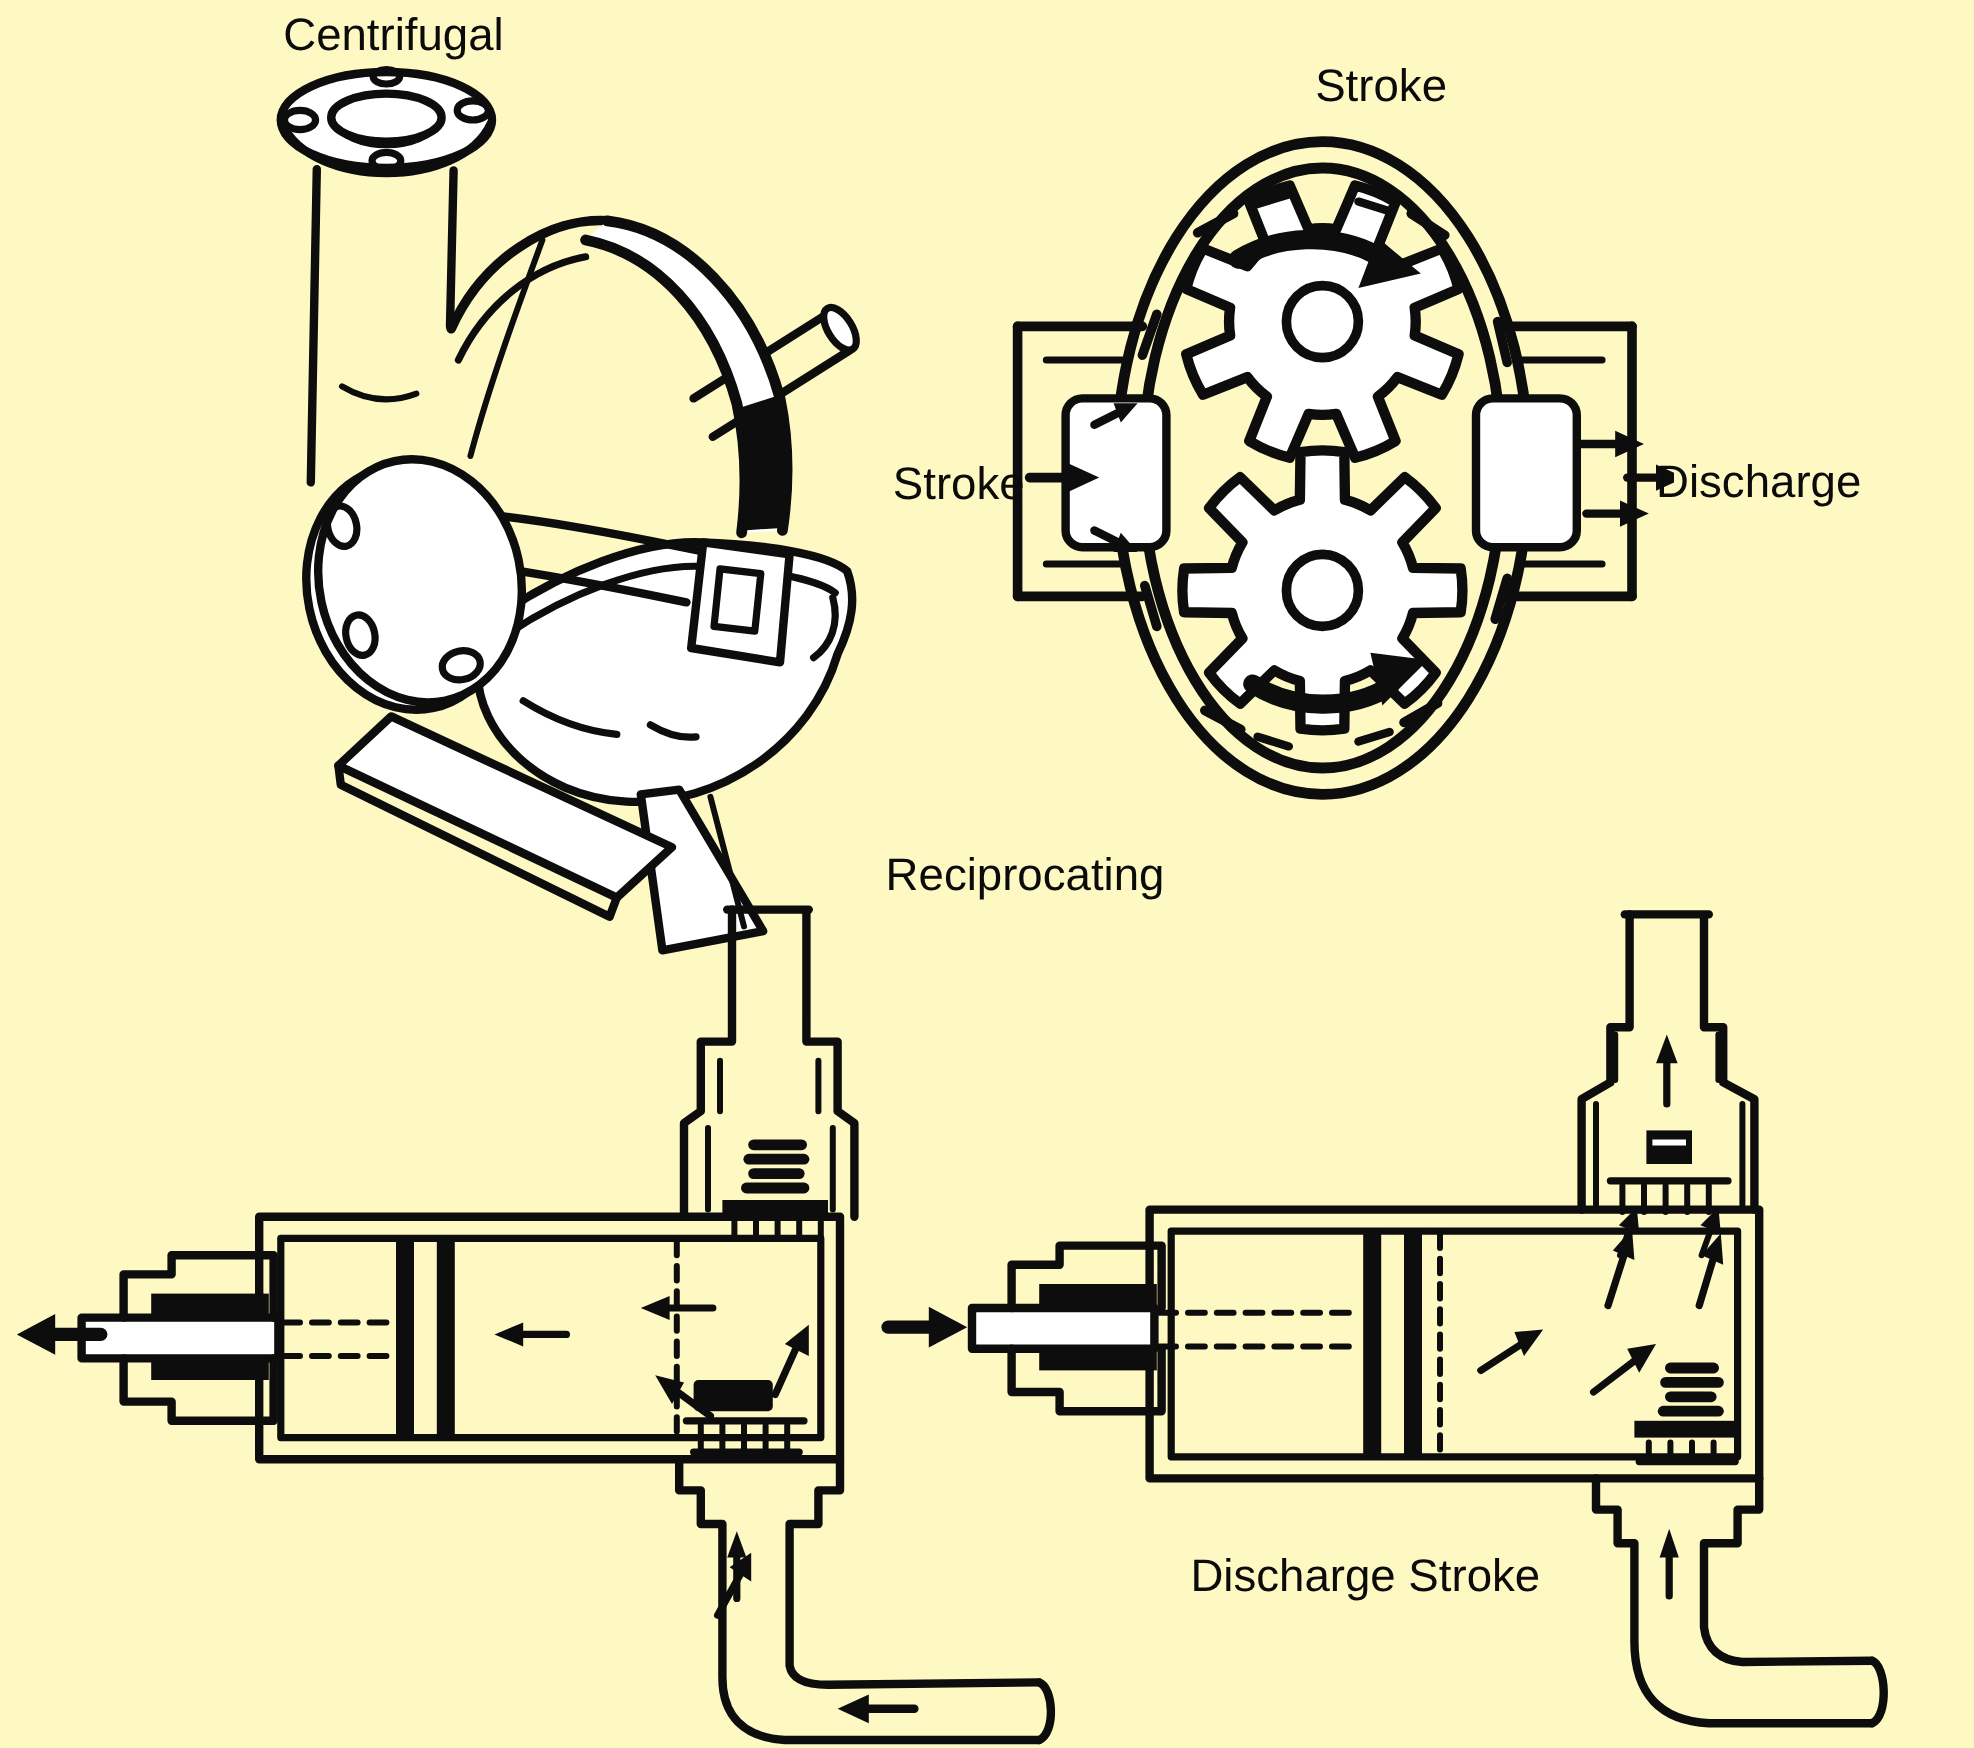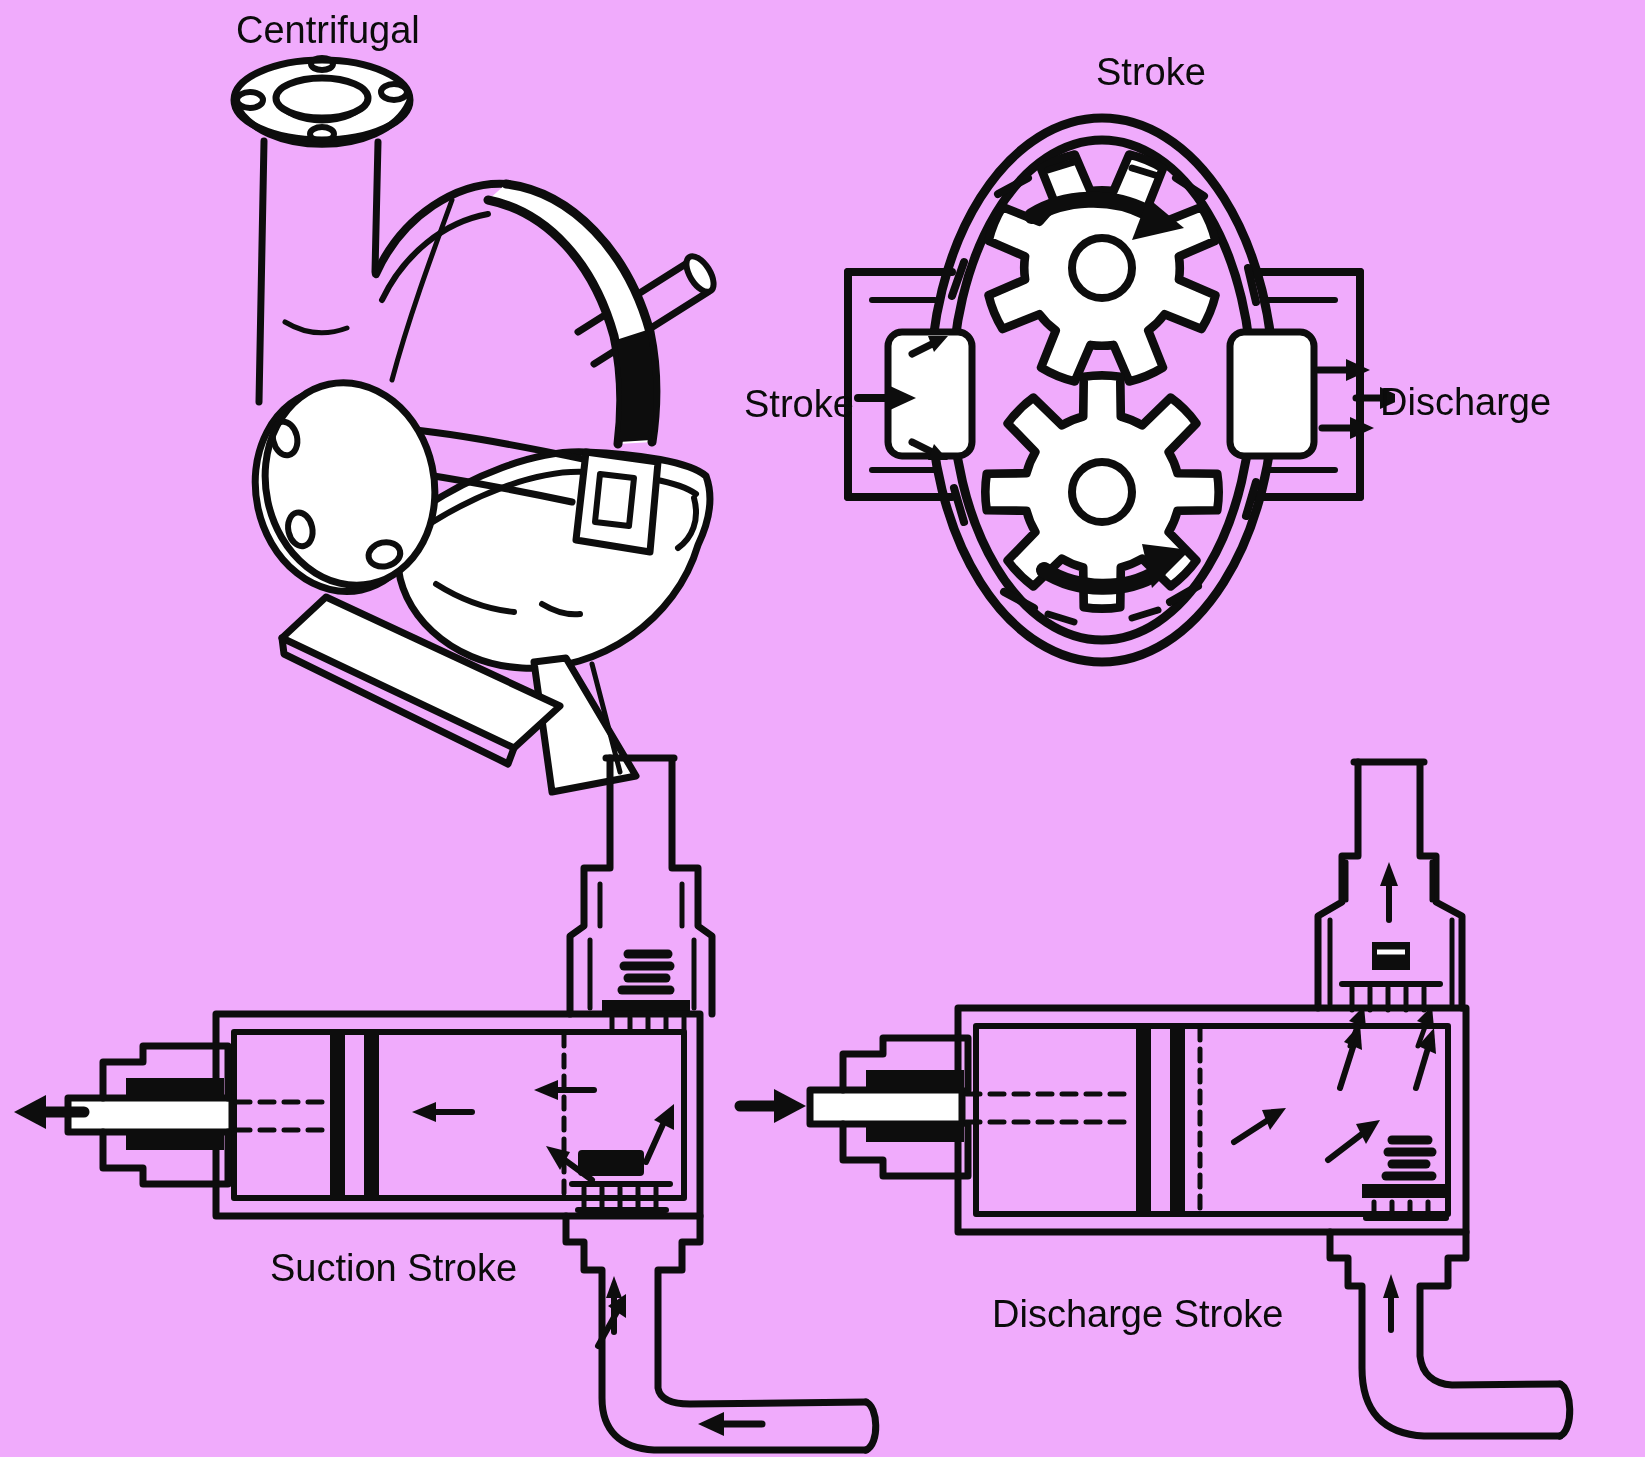--- a/index.html
+++ b/index.html
@@ -1,19 +1,19 @@
 <!DOCTYPE html>
 <html><head>
 <meta charset="utf-8">
 <style>
   html,body{margin:0;padding:0;background:#ffffff;}
   #stage{
     position:relative;
     width:1645px;height:1457px;
-    background:#f0abfc;
+    background:#fef9c3;
     overflow:hidden;
     font-family:"Liberation Sans", sans-serif;
   }
   .fig-label{
     position:absolute;
     color:#0b0b0b;
     font-size:38px;
     line-height:44px;
     white-space:nowrap;
     letter-spacing:0px;
@@ -337,18 +337,18 @@
   </svg>
 
   <div class="fig-label" style="left:236px;top:8px">Centrifugal</div>
 
   <div class="fig-label" style="left:1096px;top:50px">Stroke</div>
 
   <div class="fig-label" style="left:744px;top:382px">Stroke</div>
 
   <div class="fig-label" style="left:1380px;top:380px">Discharge</div>
 
-
-  <div class="fig-label" style="left:270px;top:1246px">Suction Stroke</div>
+  <div class="fig-label" style="left:738px;top:708px">Reciprocating</div>
+
 
   <div class="fig-label" style="left:992px;top:1292px">Discharge Stroke</div>
 
 </div>
 
 </body></html>

